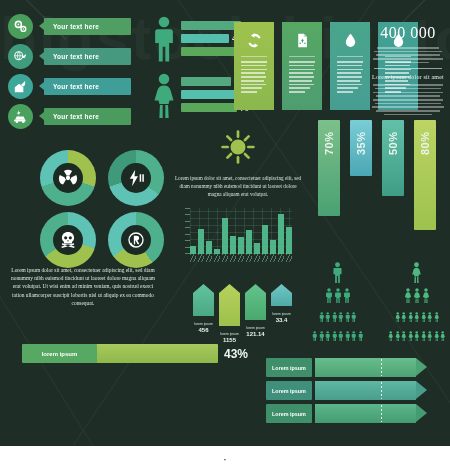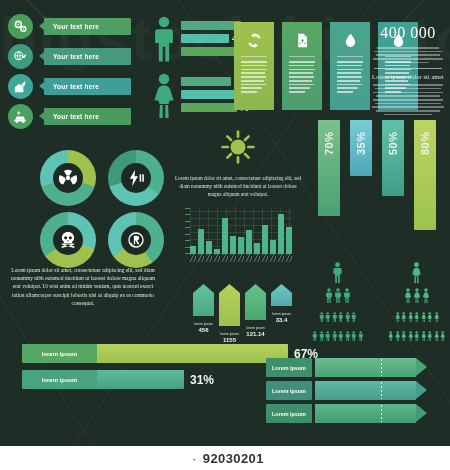--- a/index.html
+++ b/index.html
@@ -783,27 +783,22 @@
             <path d="M6.6 26.6h2.3V38H6.1zM11.1 26.6h2.3L13.9 38h-2.8z" fill="#4cb882"></path>
           </svg></span>
   </div>
     </div>
 
   <div class="para">Lorem ipsum dolor sit amet, consectetuer adipiscing elit, sed diam nonummy nibh euismod tincidunt ut laoreet dolore magna aliquam erat volutpat. Ut wisi enim ad minim veniam, quis nostrud exerci tation ullamcorper suscipit lobortis nisl ut aliquip ex ea commodo consequat.</div>
 
   <div class="hbars" id="hbars">
   <div class="hrow">
     <div class="hlab" style="background:#57a862">lorem ipsum</div>
-    <div class="hbar" style="width:192px;background:linear-gradient(#b7d163,#9cc14c)"></div>
-    <span class="hval">67%</span>
-  </div>
-  <div class="hrow">
-    <div class="hlab" style="background:#48a37e">lorem ipsum</div>
-    <div class="hbar" style="width:88px;background:linear-gradient(#5ebb9b,#45a181)"></div>
-    <span class="hval">31%</span>
+    <div class="hbar" style="width:122px;background:linear-gradient(#a8c95c,#8eb84b)"></div>
+    <span class="hval">43%</span>
   </div>
     </div>
 
   <div class="arrows" id="arrows">
   <div class="arow">
     <div class="atag" style="background:#3f8f6a">Lorem ipsum</div>
     <div class="abar">
       <div class="bodyb" style="background:linear-gradient(#67bd8c,#4da373)"></div>
       <div class="tip" style="border-left:11px solid #4da373"></div>
       <div class="dash"></div>
@@ -824,14 +819,13 @@
       <div class="tip" style="border-left:11px solid #459c72"></div>
       <div class="dash"></div>
     </div>
   </div>
     </div>
 
 </div>
 
 <div class="footer">
   <span style="margin:0 6px">·</span>
-  <b>92030201</b>
 </div>
 
 </body></html>

